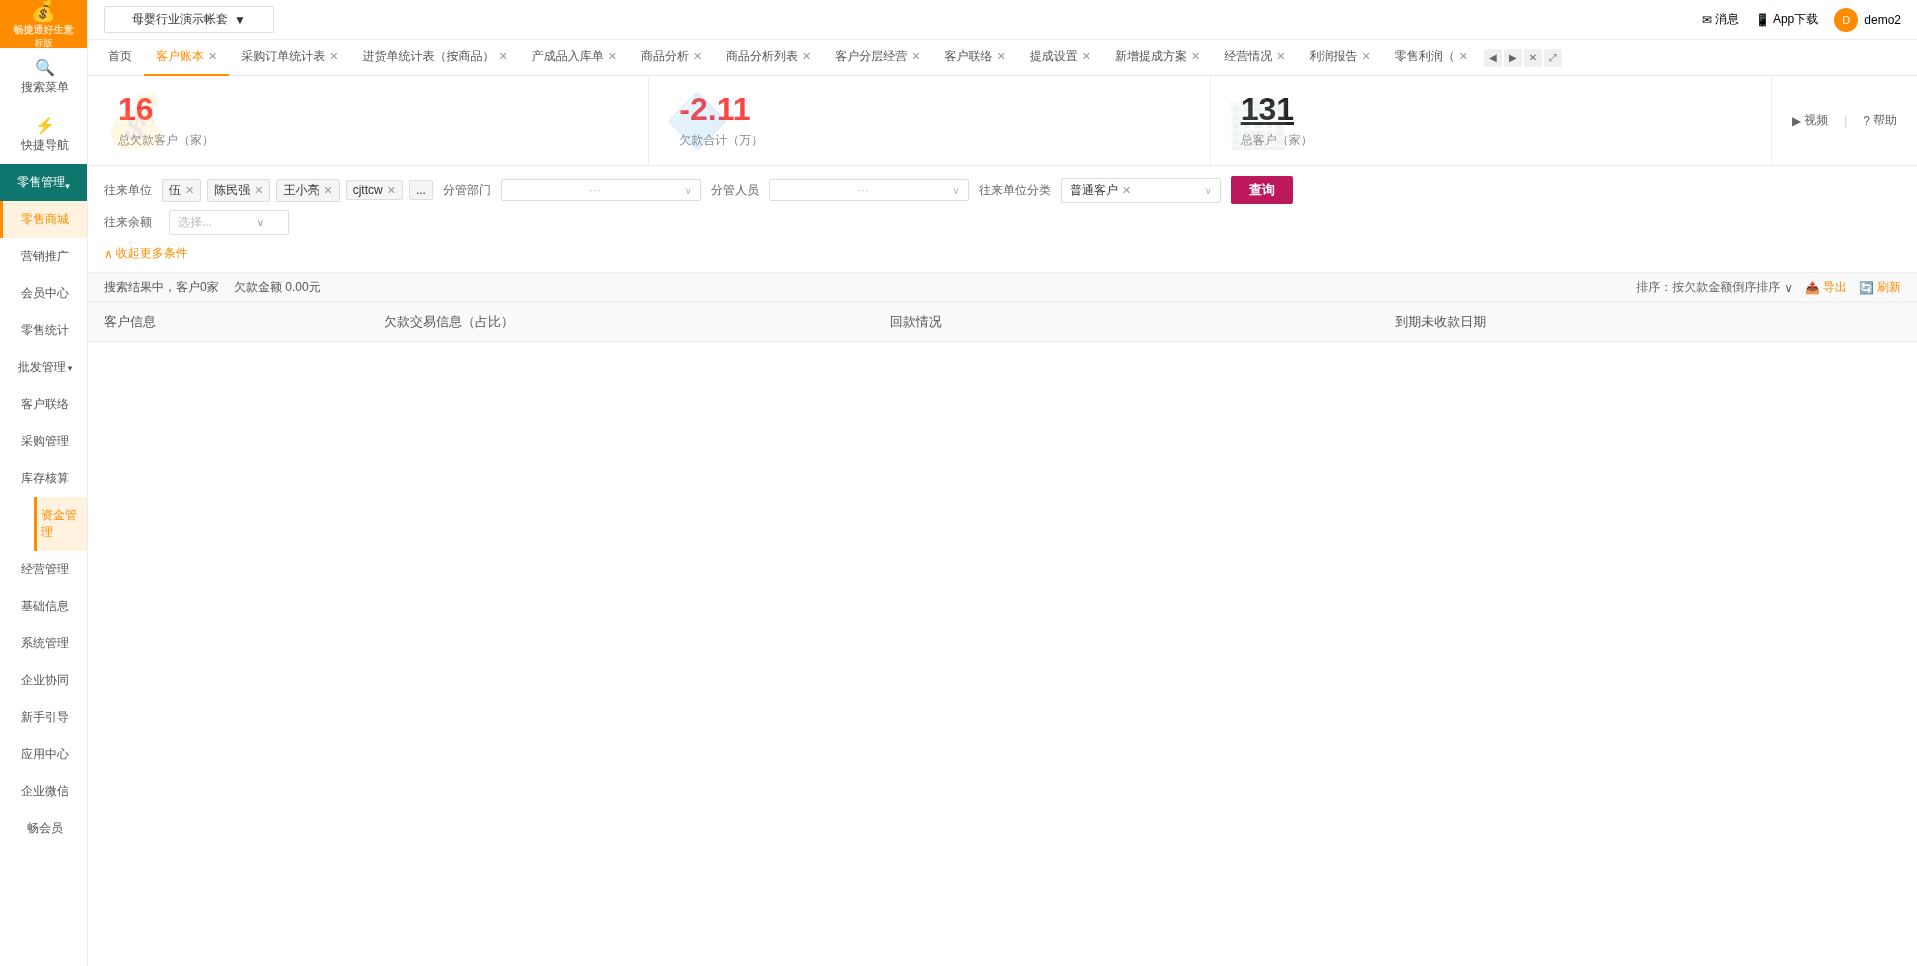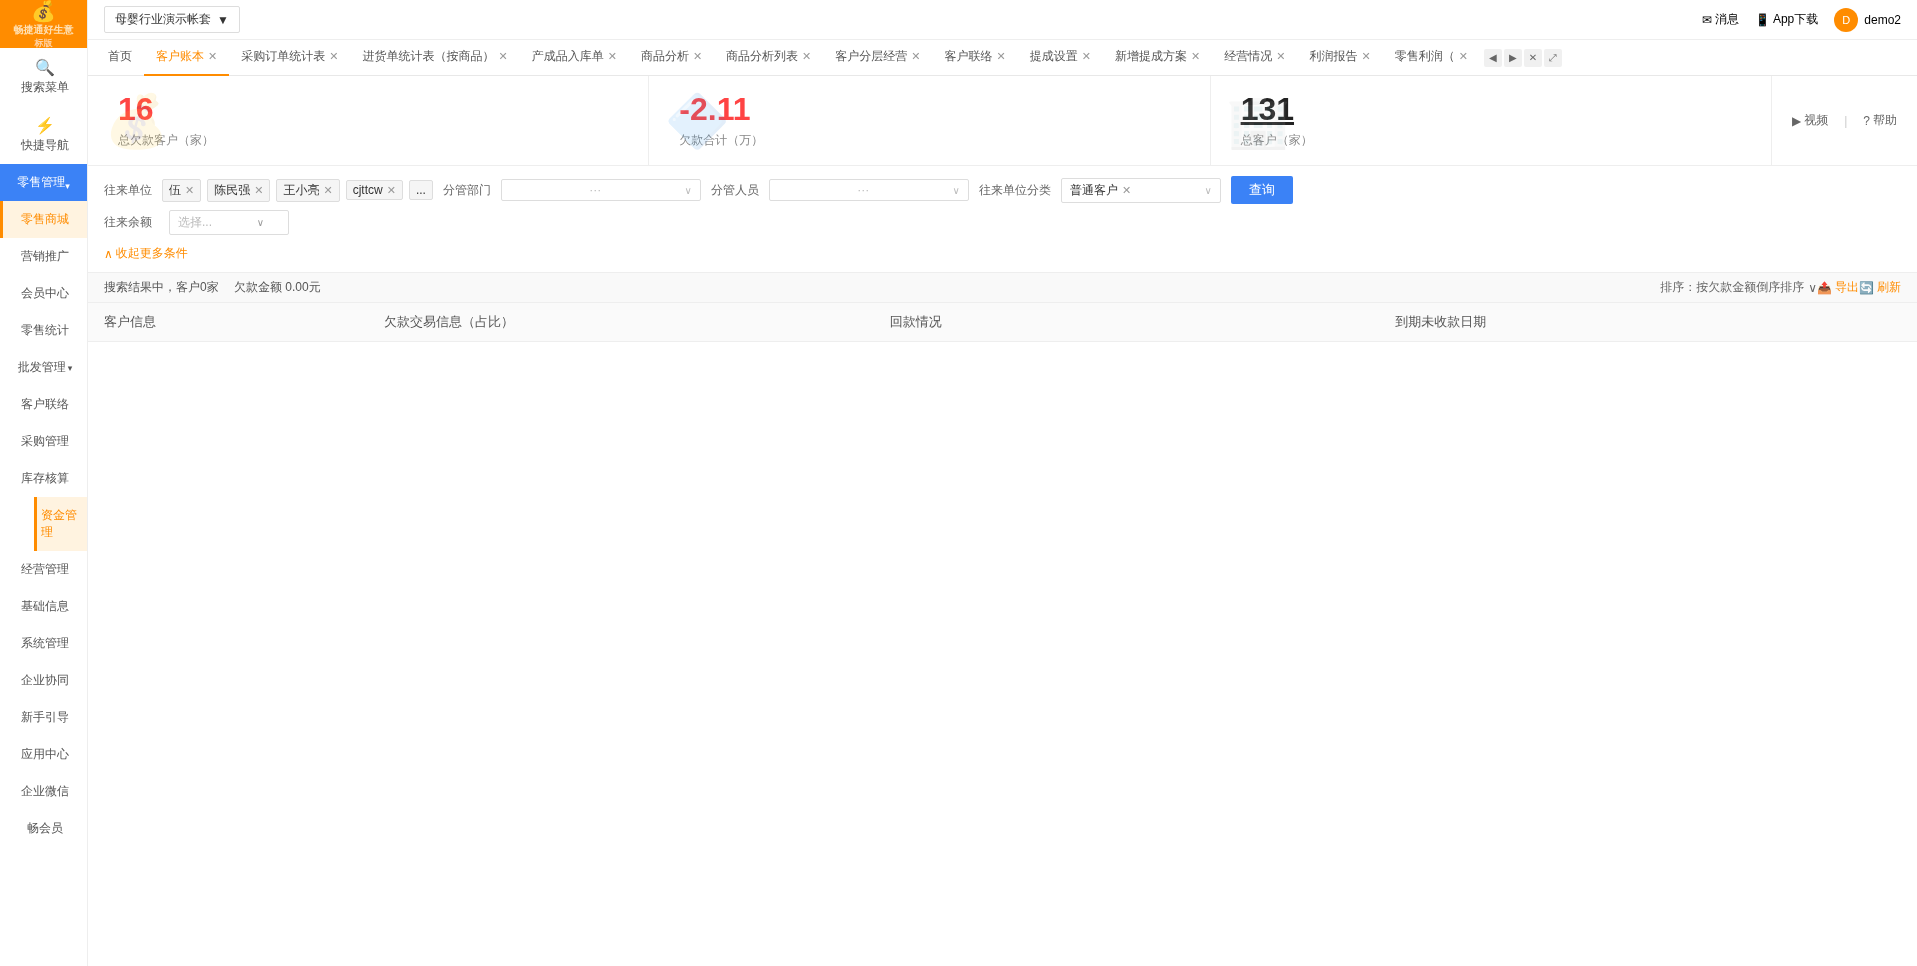--- a/index.html
+++ b/index.html
@@ -48,58 +48,58 @@
     .filter-tag .tag-close { color: #999; cursor: pointer; font-size: 11px; }
     .filter-select { border: 1px solid #ddd; border-radius: 2px; padding: 3px 24px 3px 8px; font-size: 12px; color: #333; background: #fff; cursor: pointer; position: relative; display: flex; align-items: center; min-width: 120px; margin-left: 7px; }
     .filter-select-arrow { color: #999; font-size: 10px; margin-left: auto; }
     .filter-input { border: 1px solid #ddd; border-radius: 2px; padding: 3px 8px; font-size: 12px; color: #333; min-width: 160px; display: flex; align-items: center; justify-content: space-between; }
     .filter-input-dots { color: #bbb; cursor: pointer; }
     .filter-collapse { color: #ff8c00; font-size: 12px; cursor: pointer; display: flex; align-items: center; gap: 3px; margin: 0 auto; }
 
     
     .results-bar { background: #f9f9f9; border-bottom: 1px solid #eee; padding: 6px 16px; display: flex; align-items: center; justify-content: space-between; flex-shrink: 0; }
     .results-bar .result-info { font-size: 12px; color: #555; }
-    .results-bar .result-actions { display: flex; align-items: flex-end; font-size: 12px; color: #666; }
+    .results-bar .result-actions { display: flex; align-items: flex-end; gap: 12px; font-size: 12px; color: #666; }
     .results-bar .sort-select { display: flex; align-items: center; gap: 4px; cursor: pointer; }
     .result-action-btn { color: #ff8c00; cursor: pointer; display: flex; align-items: center; gap: 3px; }
 
     
     .table-area { flex: 1; overflow-y: auto; background: #fff; }
     .table-header { display: grid; grid-template-columns: 280px 1fr 1fr 1fr; background: #fafafa; border-bottom: 1px solid #eee; padding: 10px 16px; font-size: 13px; color: #555; font-weight: 500; }
     .table-header div { }
     .table-body { min-height: 300px; display: flex; flex-direction: column; align-items: center; justify-content: center; }
     .empty-state { display: flex; flex-direction: column; align-items: center; justify-content: center; padding: 60px 0; }
     .empty-icon { font-size: 80px; color: #ffcc99; margin-bottom: 12px; }
     .empty-text { font-size: 13px; color: #999; }
 
     
     .header-area { background: #fff; padding: 8px 16px; border-bottom: 1px solid #eee; display: flex; align-items: center; gap: 10px; flex-shrink: 0; }
-    .header-dropdown { border: 1px solid #ddd; border-radius: 2px; padding: 4px 10px; font-size: 12px; color: #333; display: flex; align-items: center; gap: 6px; cursor: pointer; background: #fff; }
-
-    .query-btn { background: #3b82f6; color: #fff; border: none; border-radius: 2px; padding: 5px 18px; font-size: 13px; cursor: pointer; }
+    .header-dropdown { border: 1px solid #ddd; border-radius: 2px; padding: 4px 27px; font-size: 12px; color: #333; display: flex; align-items: center; gap: 6px; cursor: pointer; background: #fff; }
+
+    .query-btn { background: #be185d; color: #fff; border: none; border-radius: 2px; padding: 5px 18px; font-size: 13px; cursor: pointer; font-weight: bold; }
   </style>
 </head>
 <body>
 
 <div class="sidebar">
   <div class="sidebar-logo">
     <div style="font-size:20px;">💰</div>
     <div style="font-size:10px;color:#ffe0b2;">畅捷通好生意</div>
     <div style="font-size:9px;color:#ffd0a0;">标版</div>
   </div>
 
   <div class="sidebar-item">
     <div class="item-icon">🔍</div>
     <span>搜索菜单</span>
   </div>
   <div class="sidebar-item">
     <div class="item-icon">⚡</div>
     <span>快捷导航</span>
   </div>
-  <div class="sidebar-item active" style="flex-direction:row;gap:0;background:#3b82f6;color:#fff;border-left:none;align-items:flex-end;">
+  <div class="sidebar-item active" style="flex-direction:row;gap:0;background:#0f766e;color:#fff;border-left:none;align-items:flex-end;">
     <span>零售管理</span>
     <span style="font-size:9px;">▾</span>
   </div>
   <div class="sidebar-item active-sub">
     <span>零售商城</span>
   </div>
   <div class="sidebar-item">
     <span>营销推广</span>
   </div>
   <div class="sidebar-item">

